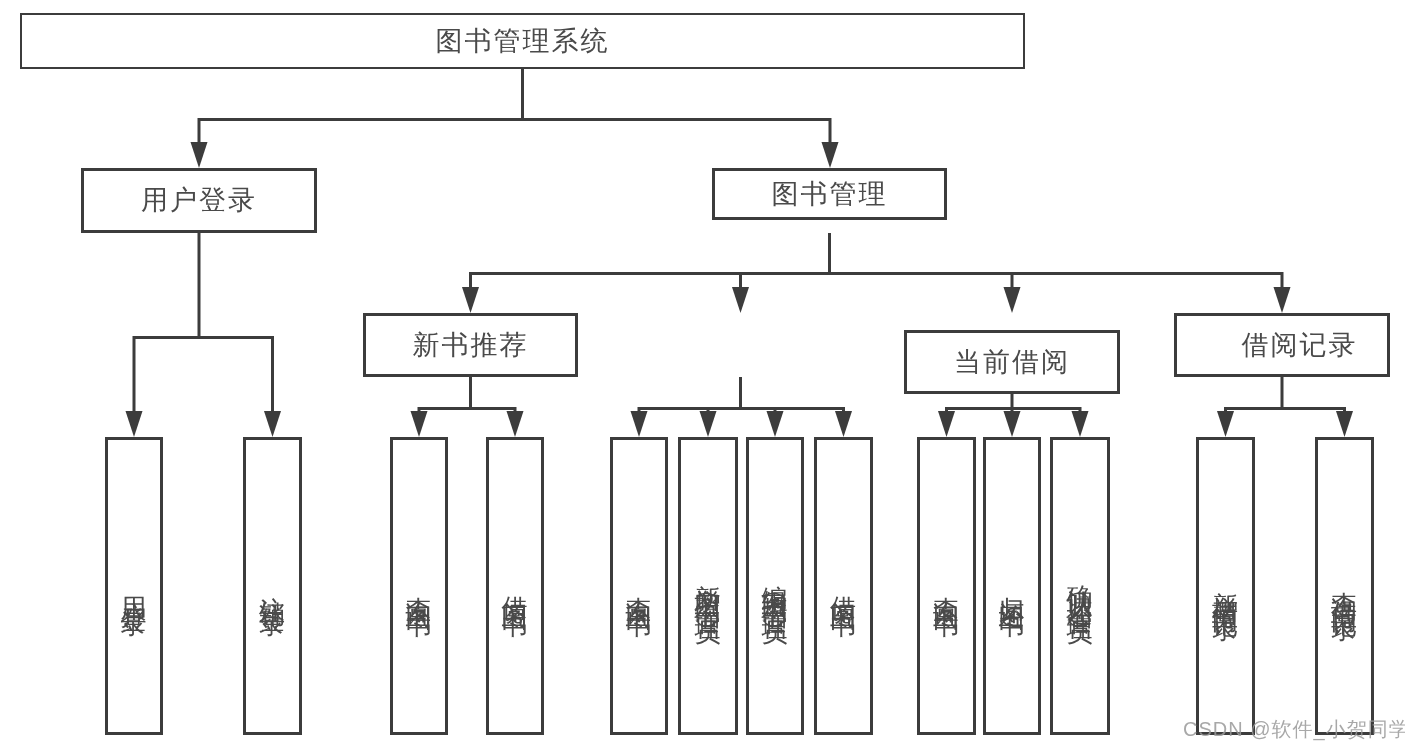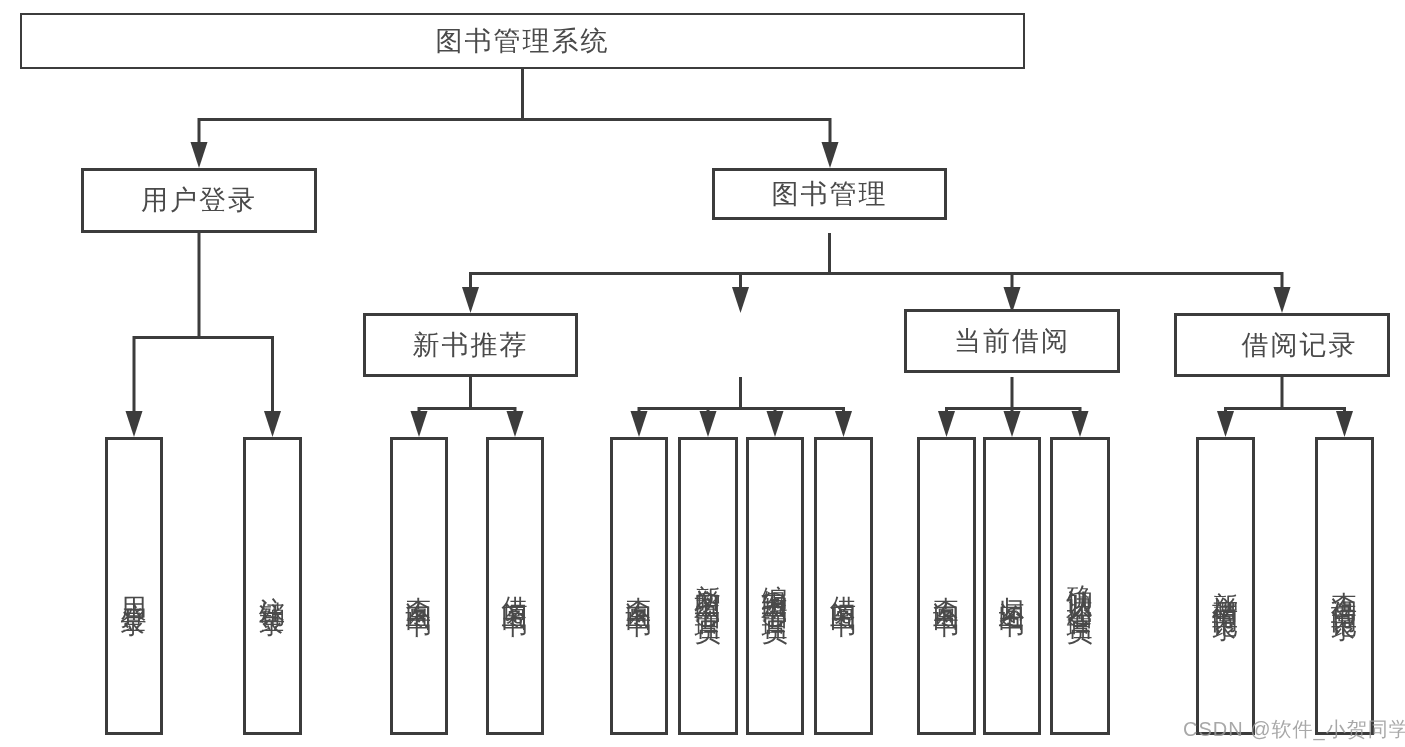--- a/index.html
+++ b/index.html
@@ -106,21 +106,21 @@
   <div class="node" style="left:81px;top:168px;width:236px;height:65px;">
     <span class="h-label">用户登录</span>
   </div>
   <div class="node" style="left:712px;top:168px;width:235px;height:52px;">
     <span class="h-label">图书管理</span>
   </div>
 
   <div class="node" style="left:363px;top:313px;width:215px;height:64px;">
     <span class="h-label">新书推荐</span>
   </div>
-  <div class="node" style="left:904px;top:309px;width:216px;height:64px;">
+  <div class="node" style="left:904px;top:330px;width:216px;height:64px;">
     <span class="h-label">当前借阅</span>
   </div>
   <div class="node" style="left:1174px;top:313px;width:216px;height:64px;padding-left:35px;">
     <span class="h-label">借阅记录</span>
   </div>
 
   <div class="node v-node" style="left:105px;top:437px;width:58px;height:298px;">
     <span class="v-label">用户登录</span>
   </div>
   <div class="node v-node" style="left:243px;top:437px;width:59px;height:298px;">

